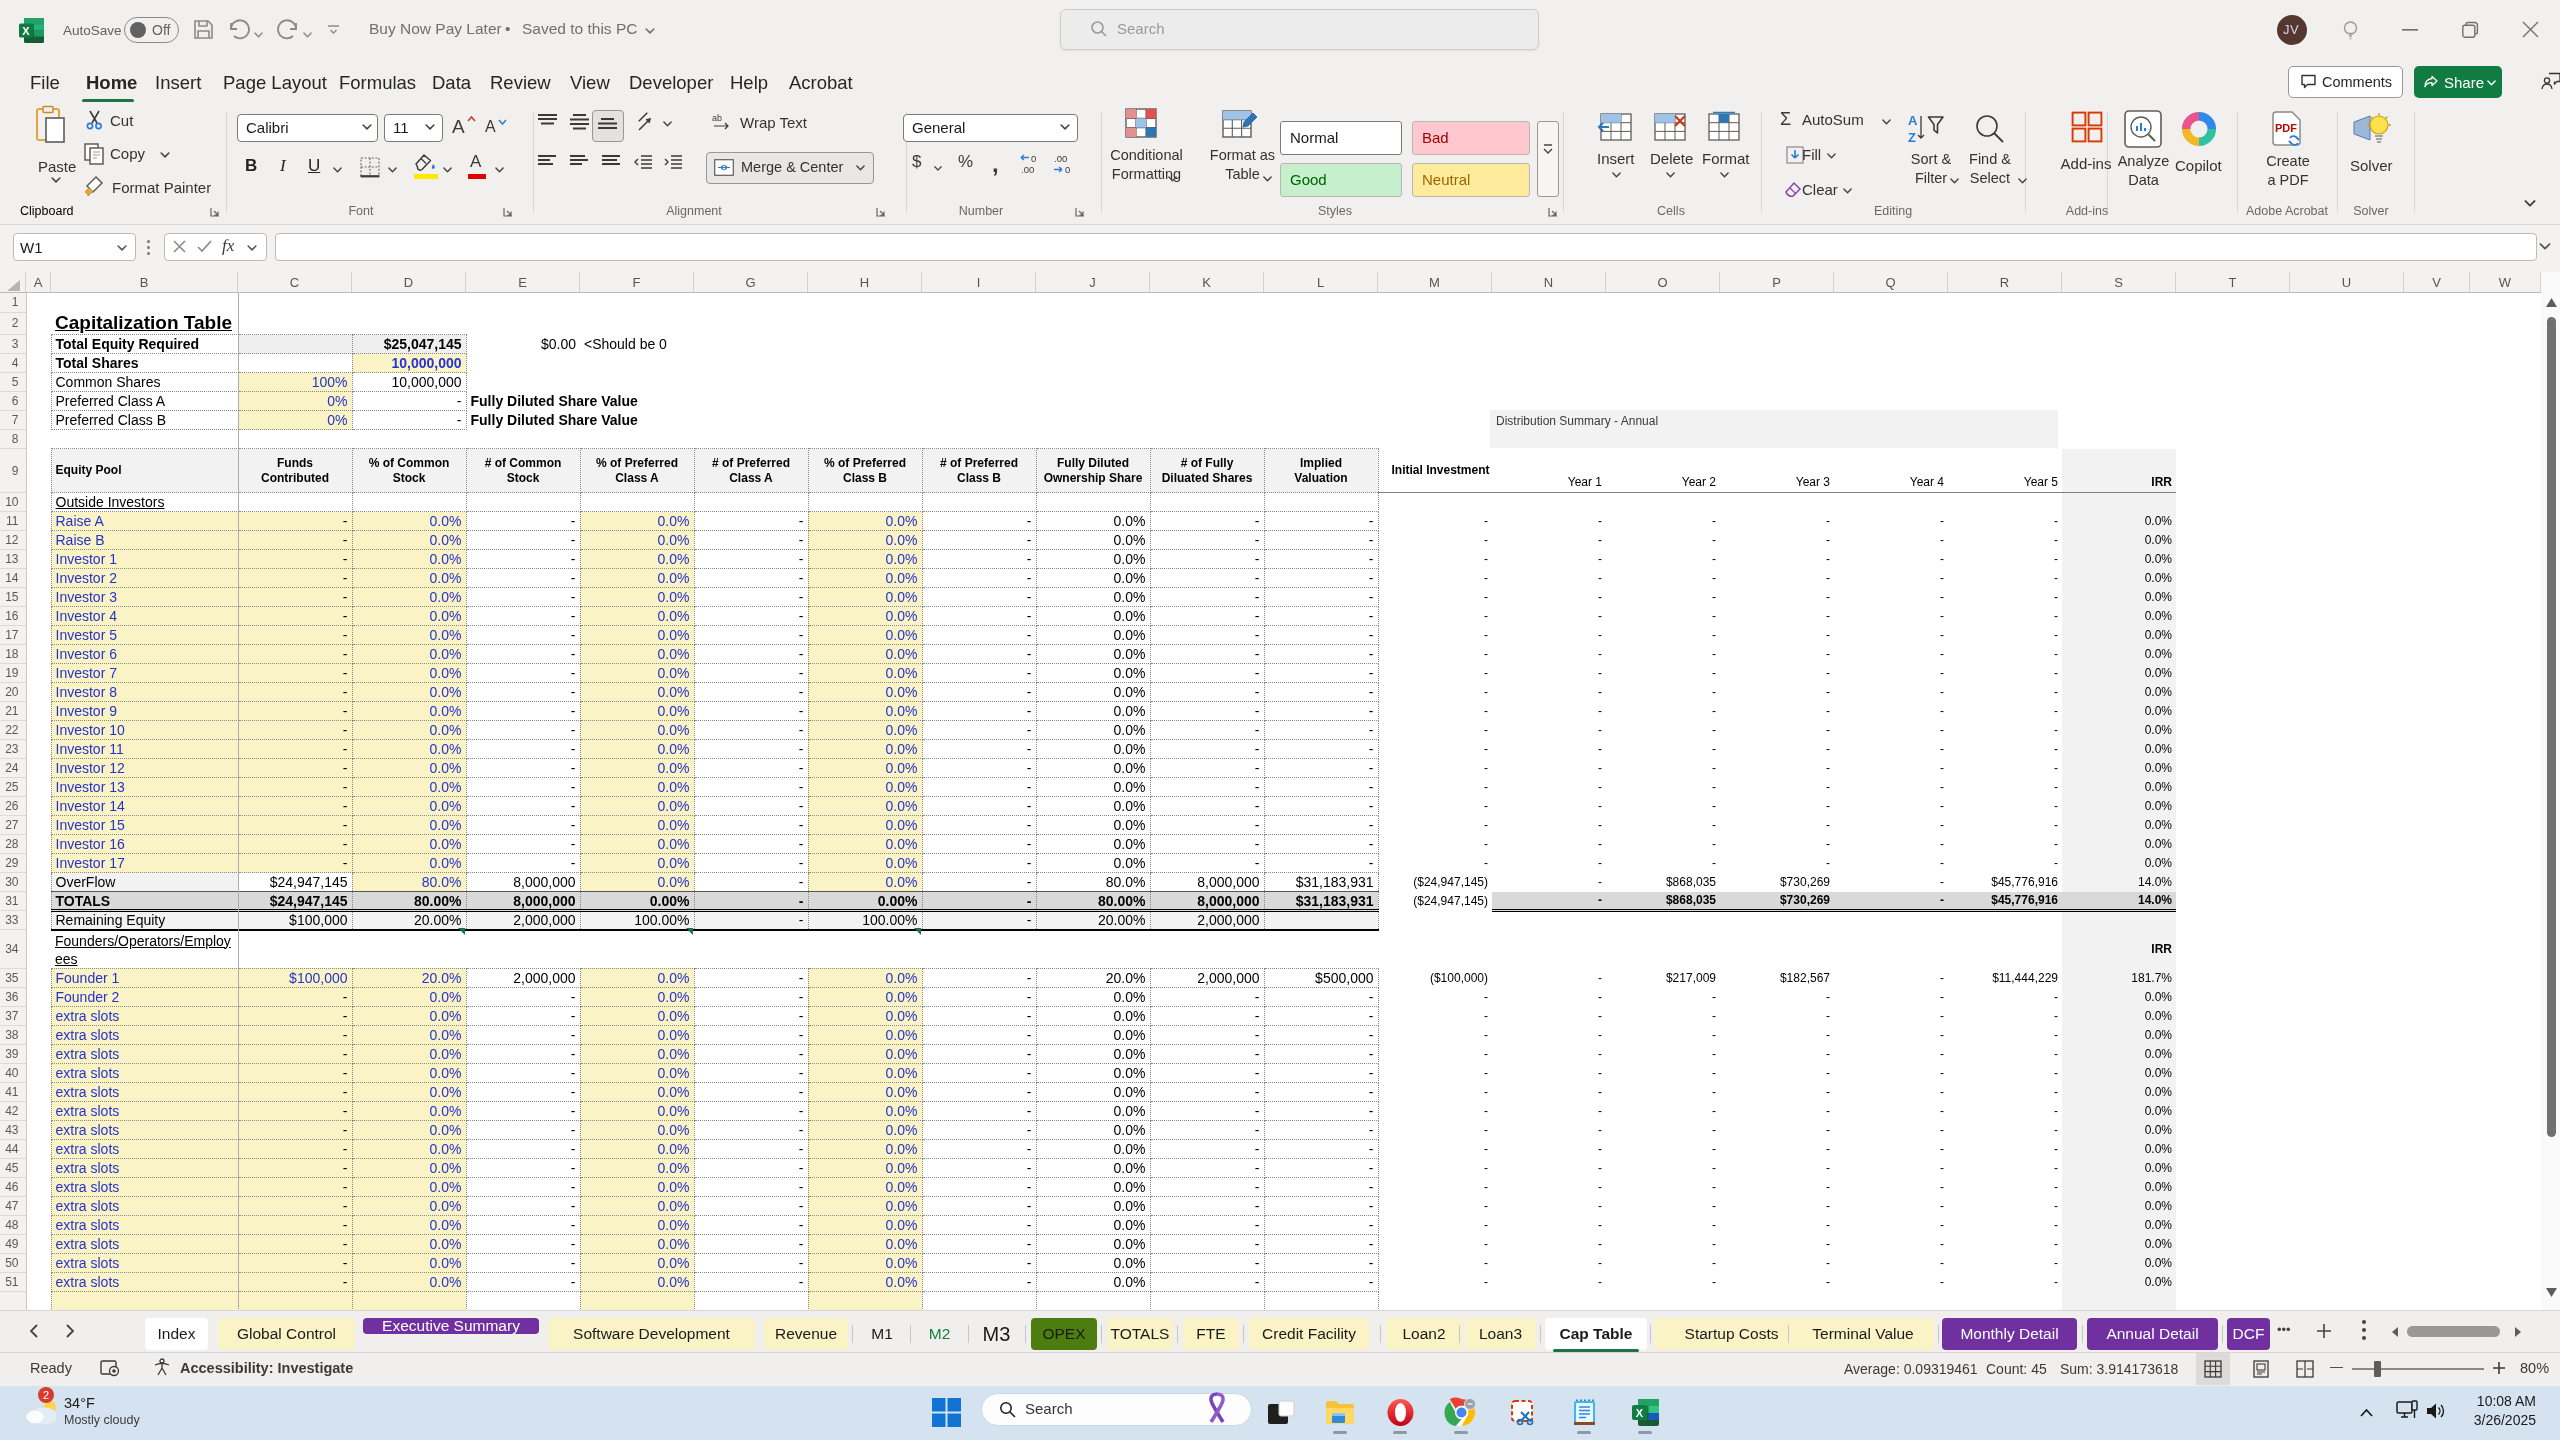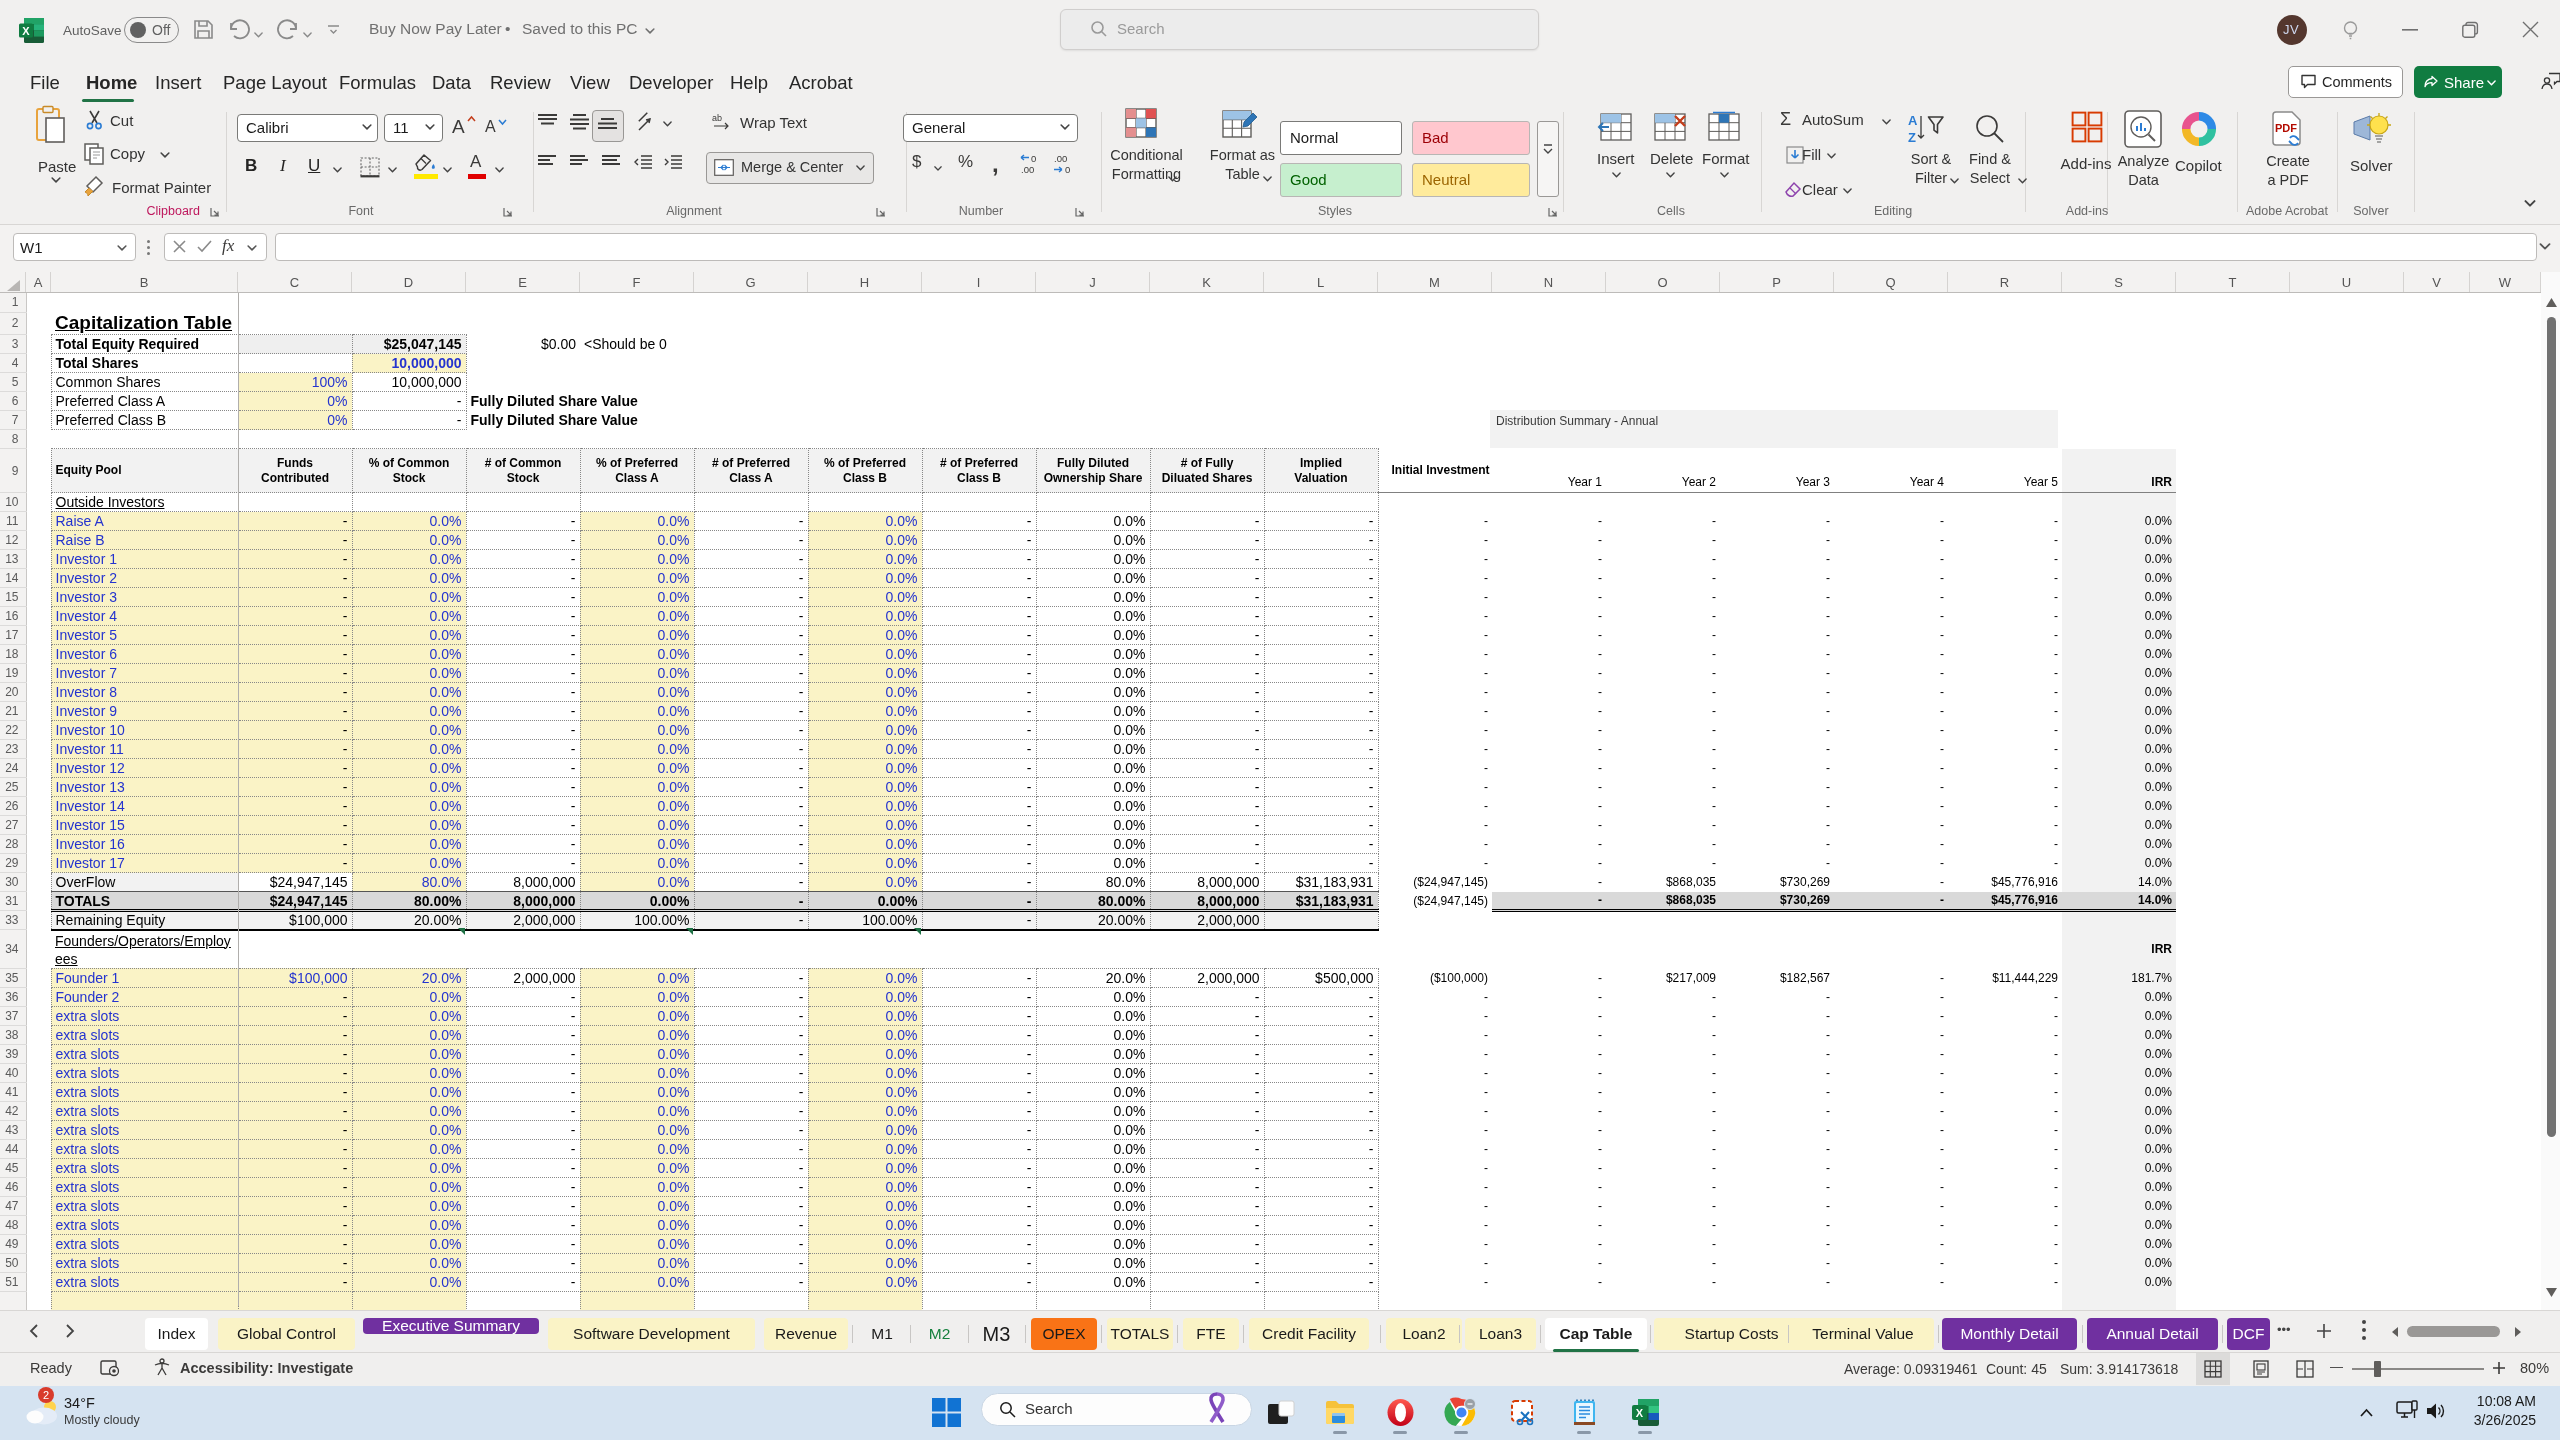--- a/index.html
+++ b/index.html
@@ -134,21 +134,21 @@
 <div class="abs" style="left:906px;top:112px;width:1px;height:100px;background:#d8d6d4"></div>
 <div class="abs" style="left:1101px;top:112px;width:1px;height:100px;background:#d8d6d4"></div>
 <div class="abs" style="left:1563px;top:112px;width:1px;height:100px;background:#d8d6d4"></div>
 <div class="abs" style="left:1761px;top:112px;width:1px;height:100px;background:#d8d6d4"></div>
 <div class="abs" style="left:2025px;top:112px;width:1px;height:100px;background:#d8d6d4"></div>
 <div class="abs" style="left:2107px;top:112px;width:1px;height:100px;background:#d8d6d4"></div>
 <div class="abs" style="left:2237px;top:112px;width:1px;height:100px;background:#d8d6d4"></div>
 <div class="abs" style="left:2337px;top:112px;width:1px;height:100px;background:#d8d6d4"></div>
 <div class="abs" style="left:2414px;top:112px;width:1px;height:100px;background:#d8d6d4"></div>
 <div class="abs" style="left:0;top:224px;width:2560px;height:1px;background:#d8d6d4"></div>
-<div class="abs glabel2" style="left:20px;top:204px;width:180px;height:16px;font-size:12.5px;color:#be185d;text-align:right">Clipboard</div>
+<div class="abs glabel2" style="left:20px;top:204px;width:180px;height:16px;font-size:12.5px;color:#000000;text-align:left">Clipboard</div>
 <div class="abs glabel2" style="left:271px;top:204px;width:180px;height:16px;font-size:12.5px;color:#696969;text-align:center">Font</div>
 <div class="abs glabel2" style="left:604px;top:204px;width:180px;height:16px;font-size:12.5px;color:#696969;text-align:center">Alignment</div>
 <div class="abs glabel2" style="left:891px;top:204px;width:180px;height:16px;font-size:12.5px;color:#696969;text-align:center">Number</div>
 <div class="abs glabel2" style="left:1245px;top:204px;width:180px;height:16px;font-size:12.5px;color:#696969;text-align:center">Styles</div>
 <div class="abs glabel2" style="left:1581px;top:204px;width:180px;height:16px;font-size:12.5px;color:#696969;text-align:center">Cells</div>
 <div class="abs glabel2" style="left:1803px;top:204px;width:180px;height:16px;font-size:12.5px;color:#696969;text-align:center">Editing</div>
 <div class="abs glabel2" style="left:1997px;top:204px;width:180px;height:16px;font-size:12.5px;color:#696969;text-align:center">Add-ins</div>
 <div class="abs glabel2" style="left:2197px;top:204px;width:180px;height:16px;font-size:12.5px;color:#696969;text-align:center">Adobe Acrobat</div>
 <div class="abs glabel2" style="left:2281px;top:204px;width:180px;height:16px;font-size:12.5px;color:#696969;text-align:center">Solver</div>
 <svg class="abs" style="left:209px;top:206px" width="12" height="12" viewBox="0 0 12 12">
@@ -1915,21 +1915,21 @@
     <path d="M3 2 L9 8 L3 14" fill="none" stroke="#444" stroke-width="1.8"></path>
   </svg>
 <div class="abs" style="left:145px;top:1318px;width:63px;height:32px;background:#fff;border-radius:4px;color:#1a1a1a;font-weight:normal;font-size:15.5px;display:flex;align-items:center;justify-content:center;white-space:nowrap">Index</div>
 <div class="abs" style="left:218px;top:1318px;width:137px;height:32px;background:#faf3c6;border-radius:4px;color:#1a1a1a;font-weight:normal;font-size:15.5px;display:flex;align-items:center;justify-content:center;white-space:nowrap">Global Control</div>
 <div class="abs" style="left:363px;top:1318px;width:176px;height:16px;background:#7030a0;border-radius:4px;color:#fff;font-weight:normal;font-size:15.5px;display:flex;align-items:center;justify-content:center;white-space:nowrap">Executive Summary</div>
 <div class="abs" style="left:548px;top:1318px;width:207px;height:32px;background:#faf3c6;border-radius:4px;color:#1a1a1a;font-weight:normal;font-size:15.5px;display:flex;align-items:center;justify-content:center;white-space:nowrap">Software Development</div>
 <div class="abs" style="left:764px;top:1318px;width:84px;height:32px;background:#faf3c6;border-radius:4px;color:#1a1a1a;font-weight:normal;font-size:15.5px;display:flex;align-items:center;justify-content:center;white-space:nowrap">Revenue</div>
 <div class="abs" style="left:858px;top:1318px;width:48px;height:32px;background:transparent;border-radius:4px;color:#1a1a1a;font-weight:normal;font-size:15.5px;display:flex;align-items:center;justify-content:center;white-space:nowrap">M1</div>
 <div class="abs" style="left:914px;top:1318px;width:51px;height:32px;background:transparent;border-radius:4px;color:#15803d;font-weight:normal;font-size:15.5px;display:flex;align-items:center;justify-content:center;white-space:nowrap">M2</div>
 <div class="abs" style="left:972px;top:1318px;width:49px;height:32px;background:transparent;border-radius:4px;color:#1a1a1a;font-weight:normal;font-size:20px;display:flex;align-items:center;justify-content:center;white-space:nowrap">M3</div>
-<div class="abs" style="left:1031px;top:1318px;width:66px;height:32px;background:#f97316;border-radius:4px;color:#1a1a1a;font-weight:normal;font-size:15.5px;display:flex;align-items:center;justify-content:center;white-space:nowrap">OPEX</div>
+<div class="abs" style="left:1031px;top:1318px;width:66px;height:32px;background:#4d7c0f;border-radius:4px;color:#1a1a1a;font-weight:normal;font-size:15.5px;display:flex;align-items:center;justify-content:center;white-space:nowrap">OPEX</div>
 <div class="abs" style="left:1107px;top:1318px;width:66px;height:32px;background:#faf3c6;border-radius:4px;color:#1a1a1a;font-weight:normal;font-size:15.5px;display:flex;align-items:center;justify-content:center;white-space:nowrap">TOTALS</div>
 <div class="abs" style="left:1183px;top:1318px;width:56px;height:32px;background:#faf3c6;border-radius:4px;color:#1a1a1a;font-weight:normal;font-size:15.5px;display:flex;align-items:center;justify-content:center;white-space:nowrap">FTE</div>
 <div class="abs" style="left:1249px;top:1318px;width:120px;height:32px;background:#faf3c6;border-radius:4px;color:#1a1a1a;font-weight:normal;font-size:15.5px;display:flex;align-items:center;justify-content:center;white-space:nowrap">Credit Facility</div>
 <div class="abs" style="left:1386px;top:1318px;width:76px;height:32px;background:#faf3c6;border-radius:4px;color:#1a1a1a;font-weight:normal;font-size:15.5px;display:flex;align-items:center;justify-content:center;white-space:nowrap">Loan2</div>
 <div class="abs" style="left:1465px;top:1318px;width:71px;height:32px;background:#faf3c6;border-radius:4px;color:#1a1a1a;font-weight:normal;font-size:15.5px;display:flex;align-items:center;justify-content:center;white-space:nowrap">Loan3</div>
 <div class="abs" style="left:1545px;top:1318px;width:102px;height:32px;background:#fff;border-radius:4px;color:#1a1a1a;font-weight:bold;font-size:15.5px;display:flex;align-items:center;justify-content:center;white-space:nowrap">Cap Table</div>
 <div class="abs" style="left:1553px;top:1349px;width:86px;height:3px;background:#217346;border-radius:2px"></div>
 <div class="abs" style="left:1654px;top:1318px;width:155px;height:32px;background:#faf3c6;border-radius:4px;color:#1a1a1a;font-weight:normal;font-size:15.5px;display:flex;align-items:center;justify-content:center;white-space:nowrap">Startup Costs</div>
 <div class="abs" style="left:1792px;top:1318px;width:142px;height:32px;background:#faf3c6;border-radius:4px;color:#1a1a1a;font-weight:normal;font-size:15.5px;display:flex;align-items:center;justify-content:center;white-space:nowrap">Terminal Value</div>
 <div class="abs" style="left:1942px;top:1318px;width:135px;height:32px;background:#7030a0;border-radius:4px;color:#fff;font-weight:normal;font-size:15.5px;display:flex;align-items:center;justify-content:center;white-space:nowrap">Monthly Detail</div>

